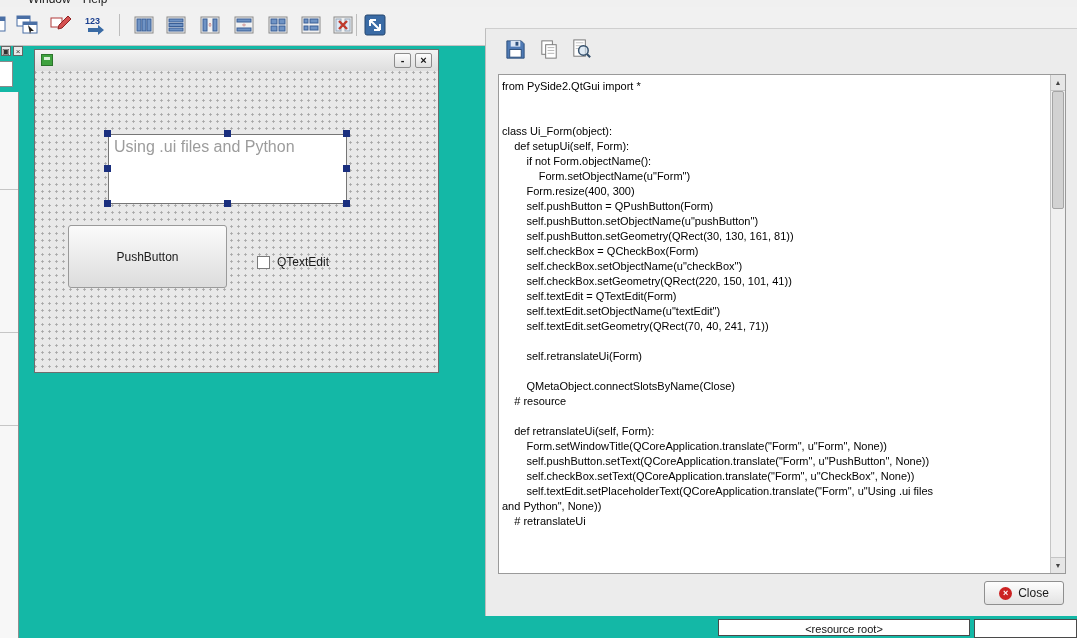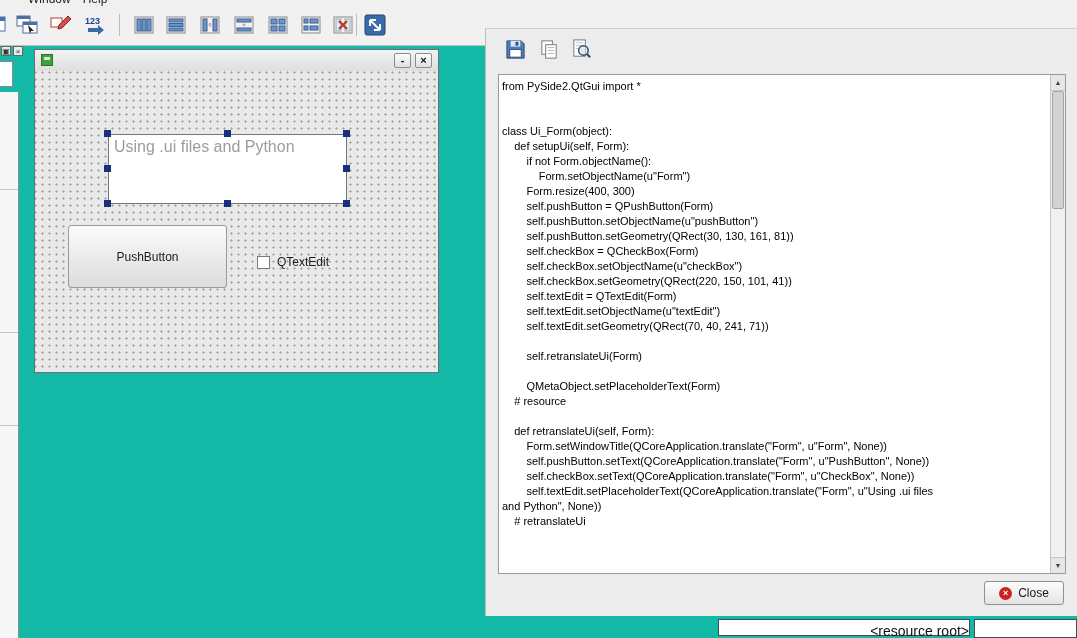--- a/index.html
+++ b/index.html
@@ -49,21 +49,21 @@
   .code-line{height:15px;white-space:pre;}
   #code-scrollbar{position:absolute;right:0;top:0;bottom:0;width:15px;background:#f0f0f0;border-left:1px solid #c5c5c5;box-sizing:border-box;}
   .sb-btn{position:absolute;left:0;width:14px;height:15px;font-size:7px;color:#444;text-align:center;line-height:15px;background:#e6e6e6;}
   .sb-btn.up{top:0;border-bottom:1px solid #c5c5c5;}
   .sb-btn.down{bottom:0;border-top:1px solid #c5c5c5;}
   #sb-thumb{position:absolute;left:1px;top:16px;width:12px;height:118px;background:#d2d2d2;border:1px solid #a5a5a5;border-radius:2px;box-sizing:border-box;}
   #close-btn{position:absolute;left:498px;top:552px;width:80px;height:24px;border:1px solid #8f8f8f;border-radius:3px;background:linear-gradient(#fdfdfd,#e3e3e3);box-sizing:border-box;display:flex;align-items:center;justify-content:center;gap:6px;font-size:12px;color:#1a1a1a;}
   #close-btn .close-ico{width:13px;height:13px;border-radius:50%;background:#cc2222;color:#fff;font-size:9px;font-weight:bold;line-height:13px;text-align:center;}
 
   
-  #res-box1{position:absolute;left:718px;top:619px;width:252px;height:17px;background:#fff;border:1px solid #4a4a4a;box-sizing:border-box;text-align:right;font-size:14px;color:#111;padding-top:3px;}
+  #res-box1{position:absolute;left:718px;top:619px;width:252px;height:17px;background:#fff;border:1px solid #4a4a4a;box-sizing:border-box;text-align:center;font-size:11px;color:#111;padding-top:3px;}
   #res-box2{position:absolute;left:974px;top:619px;width:103px;height:19px;background:#fff;border:1px solid #4a4a4a;box-sizing:border-box;}
 </style>
 </head>
 <body>
 
 <div id="screen">
 
   <div id="menubar">
     <div class="menurow">
       <span>Window</span>
@@ -248,21 +248,21 @@
           <div class="code-line">        self.pushButton.setGeometry(QRect(30, 130, 161, 81))</div>
           <div class="code-line">        self.checkBox = QCheckBox(Form)</div>
           <div class="code-line">        self.checkBox.setObjectName(u"checkBox")</div>
           <div class="code-line">        self.checkBox.setGeometry(QRect(220, 150, 101, 41))</div>
           <div class="code-line">        self.textEdit = QTextEdit(Form)</div>
           <div class="code-line">        self.textEdit.setObjectName(u"textEdit")</div>
           <div class="code-line">        self.textEdit.setGeometry(QRect(70, 40, 241, 71))</div>
           <div class="code-line"></div>
           <div class="code-line">        self.retranslateUi(Form)</div>
           <div class="code-line"></div>
-          <div class="code-line">        QMetaObject.setPlaceholderText(Form)</div>
+          <div class="code-line">        QMetaObject.connectSlotsByName(Close)</div>
           <div class="code-line">    # resource</div>
           <div class="code-line"></div>
           <div class="code-line">    def retranslateUi(self, Form):</div>
           <div class="code-line">        Form.setWindowTitle(QCoreApplication.translate("Form", u"Form", None))</div>
           <div class="code-line">        self.pushButton.setText(QCoreApplication.translate("Form", u"PushButton", None))</div>
           <div class="code-line">        self.checkBox.setText(QCoreApplication.translate("Form", u"CheckBox", None))</div>
           <div class="code-line">        self.textEdit.setPlaceholderText(QCoreApplication.translate("Form", u"Using .ui files</div>
           <div class="code-line">and Python", None))</div>
           <div class="code-line">    # retranslateUi</div>
         </div>

